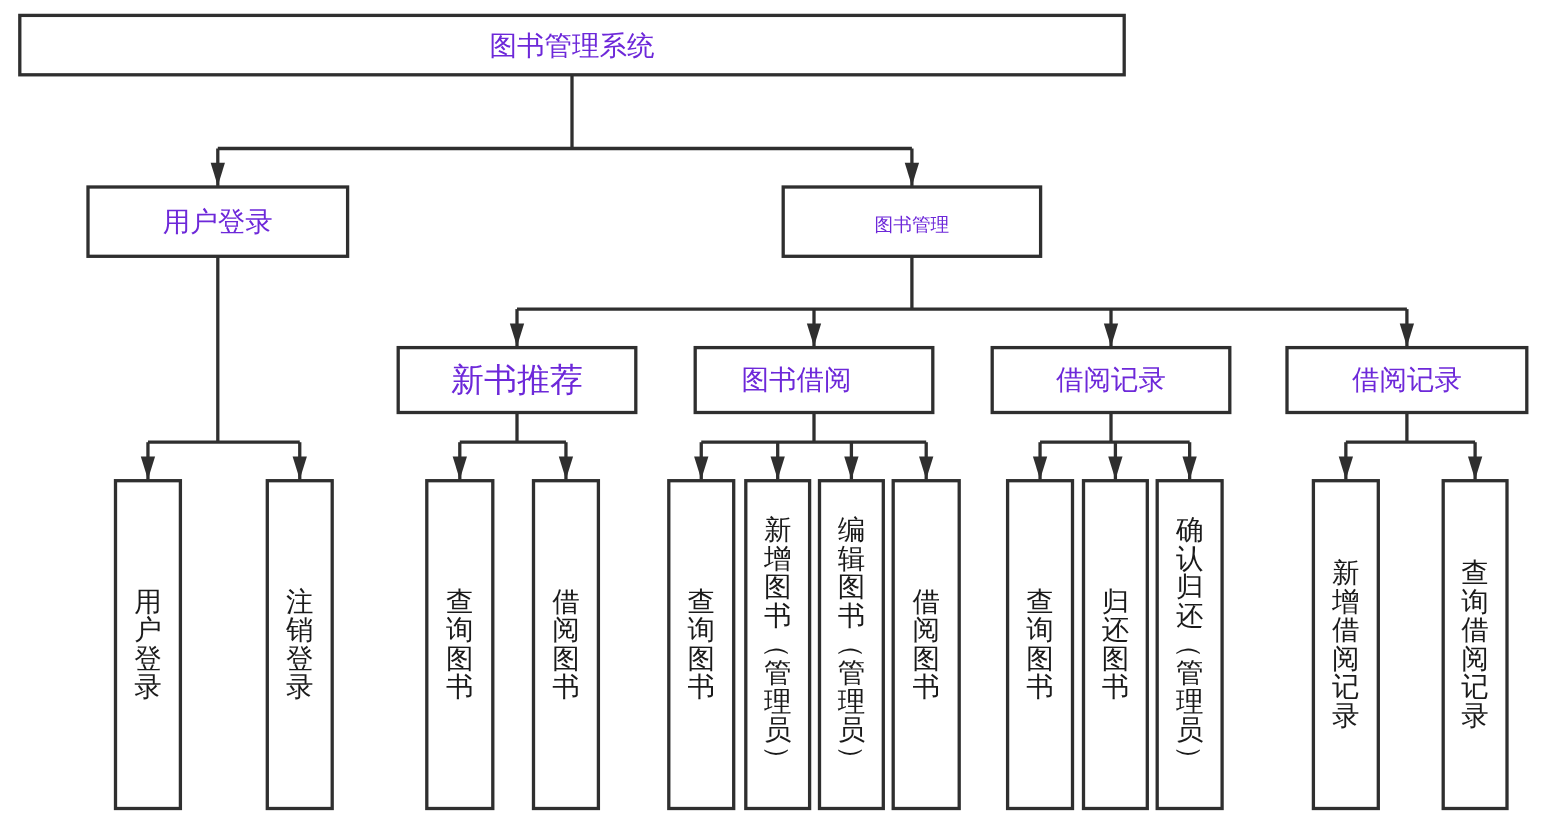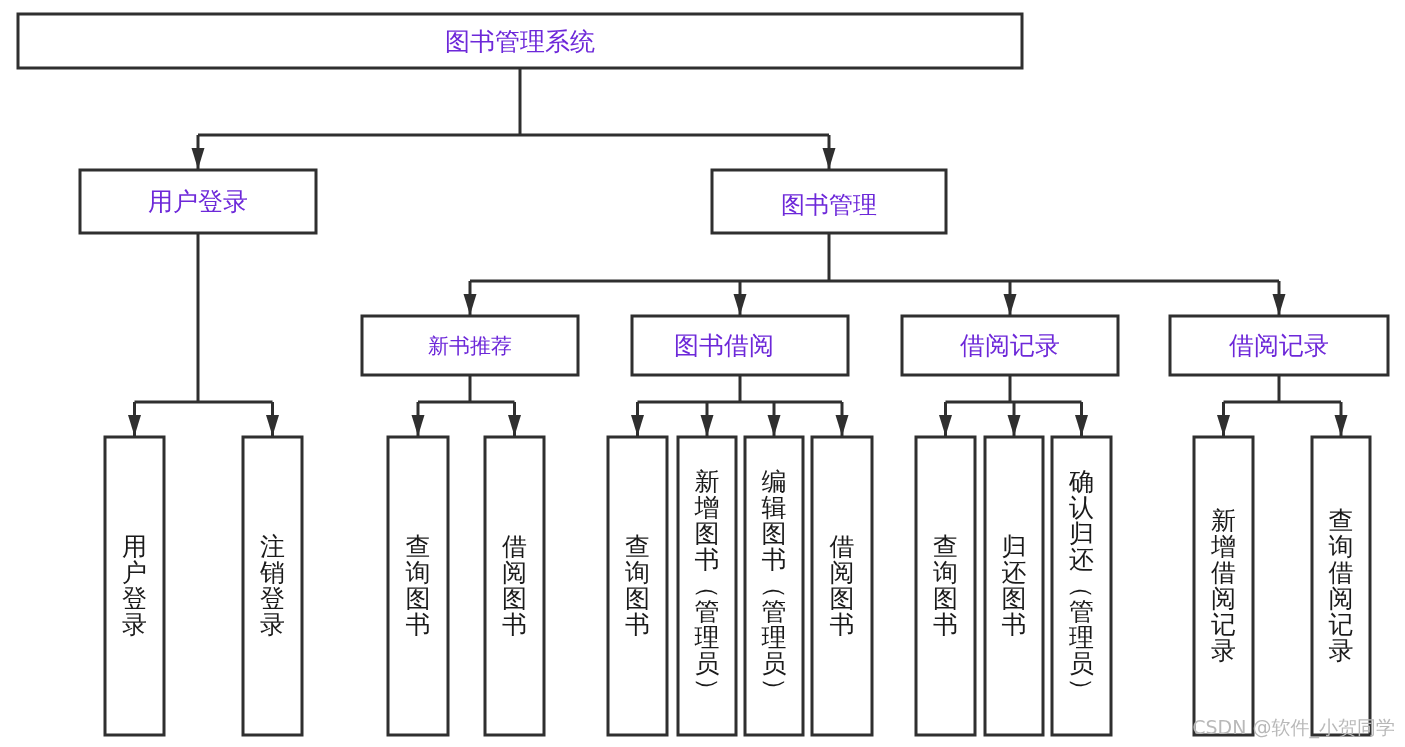--- a/index.html
+++ b/index.html
@@ -168,22 +168,22 @@
         <rect x="985" y="437" width="58" height="298" class="node-box"></rect>
         <rect x="1052" y="437" width="59" height="298" class="node-box"></rect>
         <rect x="1194" y="437" width="59" height="298" class="node-box"></rect>
         <rect x="1312" y="437" width="58" height="298" class="node-box"></rect>
       </g>
   </svg>
 
   <div id="labels-layer">
       <div class="horiz-text-wrap" style="left: 18px; top: 14px; width: 1004px; height: 54px; font-size: 25px;">图书管理系统</div>
       <div class="horiz-text-wrap" style="left: 80px; top: 170px; width: 236px; height: 63px; font-size: 25px;">用户登录</div>
-      <div class="horiz-text-wrap" style="left: 712px; top: 170px; width: 234px; height: 69px; font-size: 24px;">图书管理</div>
-      <div class="horiz-text-wrap" style="left: 362px; top: 316px; width: 216px; height: 59px; font-size: 21px;">新书推荐</div>
+      <div class="horiz-text-wrap" style="left: 712px; top: 170px; width: 234px; height: 69px; font-size: 17px;">图书管理</div>
+      <div class="horiz-text-wrap" style="left: 362px; top: 316px; width: 216px; height: 59px; font-size: 30px;">新书推荐</div>
       <div class="horiz-text-wrap" style="left: 632px; top: 316px; width: 184px; height: 59px; font-size: 25px;">图书借阅</div>
       <div class="horiz-text-wrap" style="left: 902px; top: 316px; width: 216px; height: 59px; font-size: 25px;">借阅记录</div>
       <div class="horiz-text-wrap" style="left: 1170px; top: 316px; width: 218px; height: 59px; font-size: 25px; text-align: right;">借阅记录</div>
       <div class="vert-text-wrap" style="left: 105px; top: 437px; width: 59px; height: 298px; font-size: 25px;">
         <span class="vert-char">用</span>
         <span class="vert-char">户</span>
         <span class="vert-char">登</span>
         <span class="vert-char">录</span>
       </div>
       <div class="vert-text-wrap" style="left: 243px; top: 437px; width: 59px; height: 298px; font-size: 25px;">
@@ -272,14 +272,13 @@
       <div class="vert-text-wrap" style="left: 1312px; top: 437px; width: 58px; height: 298px; font-size: 25px;">
         <span class="vert-char">查</span>
         <span class="vert-char">询</span>
         <span class="vert-char">借</span>
         <span class="vert-char">阅</span>
         <span class="vert-char">记</span>
         <span class="vert-char">录</span>
       </div>
     </div>
 
-  <div class="watermark">CSDN @软件_小贺同学</div>
 </div>
 
 </body></html>

